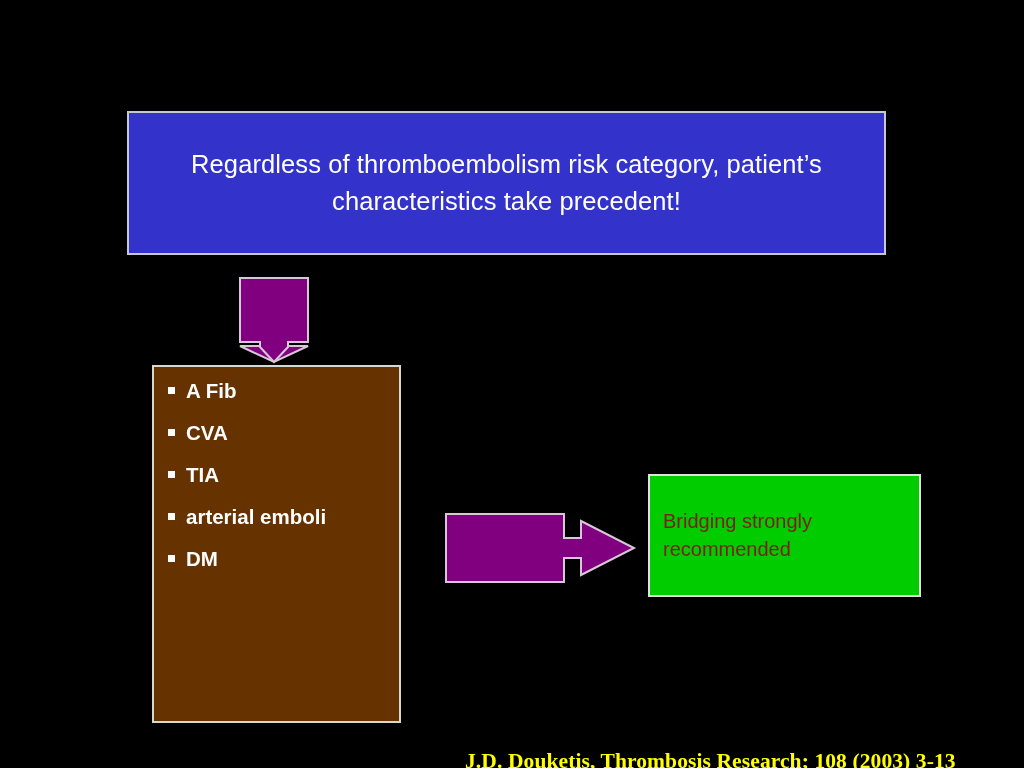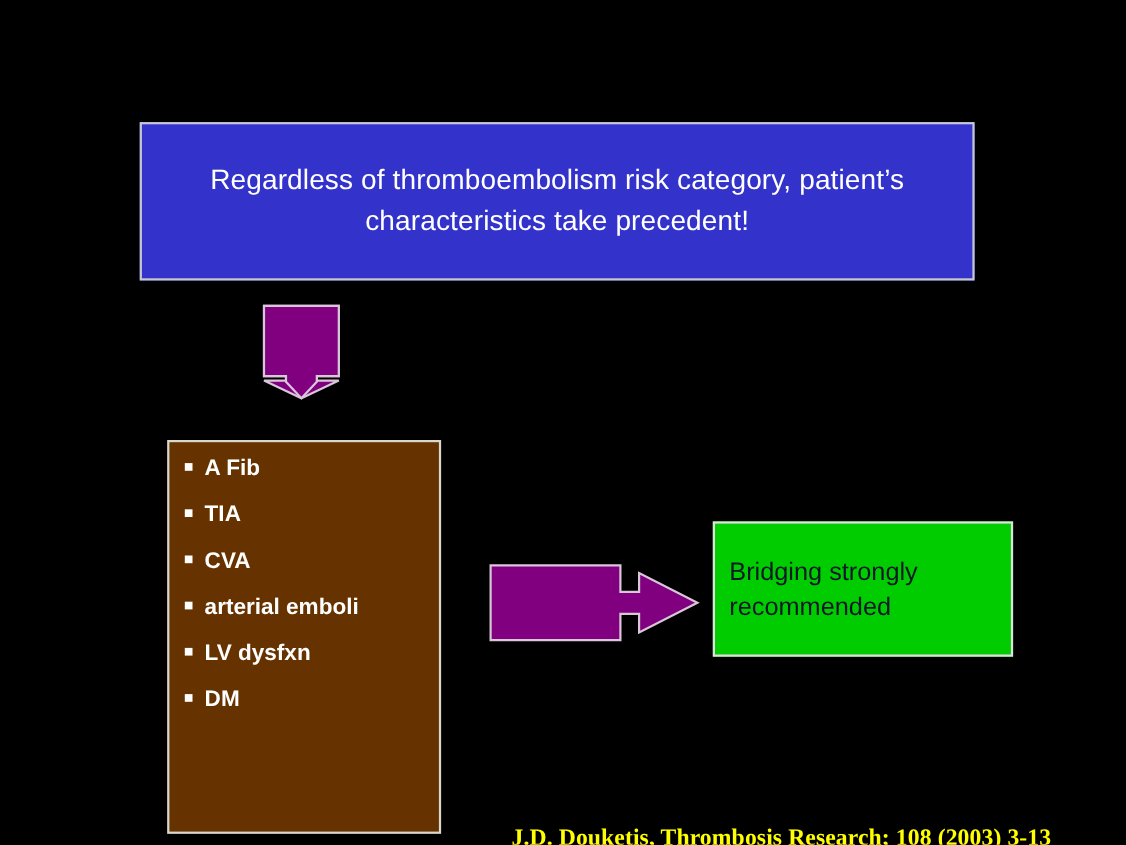--- a/index.html
+++ b/index.html
@@ -49,21 +49,21 @@
     left: 238px;
     top: 276px;
     width: 72px;
     height: 88px;
   }
 
   
   #risk-box {
     position: absolute;
     left: 152px;
-    top: 400px;
+    top: 365px;
     width: 249px;
     height: 358px;
     background: #663300;
     border: 2px solid #d8d8cf;
     box-sizing: border-box;
     padding: 14px 10px 10px 14px;
   }
   #risk-list {
     list-style: none;
     margin: 0;
@@ -108,22 +108,22 @@
     top: 474px;
     width: 273px;
     height: 123px;
     background: #00cc00;
     border: 2px solid #e0e0e0;
     box-sizing: border-box;
     display: flex;
     align-items: center;
   }
   #recommend-text {
-    color: #0f172a;
-    font-size: 23px;
+    color: #7f1d1d;
+    font-size: 20px;
     line-height: 1.38;
     padding-left: 13px;
     padding-right: 8px;
   }
 
   
   #citation {
     position: absolute;
     left: 465px;
     top: 729px;
@@ -153,33 +153,29 @@
   </div>
 
   <div id="risk-box">
     <ul id="risk-list">
       <li>
           <span class="bullet-square"></span>
           <span>A Fib</span>
         </li>
       <li>
           <span class="bullet-square"></span>
+          <span>CVA</span>
+        </li>
+      <li>
+          <span class="bullet-square"></span>
           <span>TIA</span>
         </li>
       <li>
           <span class="bullet-square"></span>
-          <span>CVA</span>
-        </li>
-      <li>
-          <span class="bullet-square"></span>
           <span>arterial emboli</span>
-        </li>
-      <li>
-          <span class="bullet-square"></span>
-          <span>LV dysfxn</span>
         </li>
       <li>
           <span class="bullet-square"></span>
           <span>DM</span>
         </li>
     </ul>
   </div>
 
   <div id="right-arrow">
     <svg width="196" height="72" viewBox="0 0 196 72" xmlns="http://www.w3.org/2000/svg">

